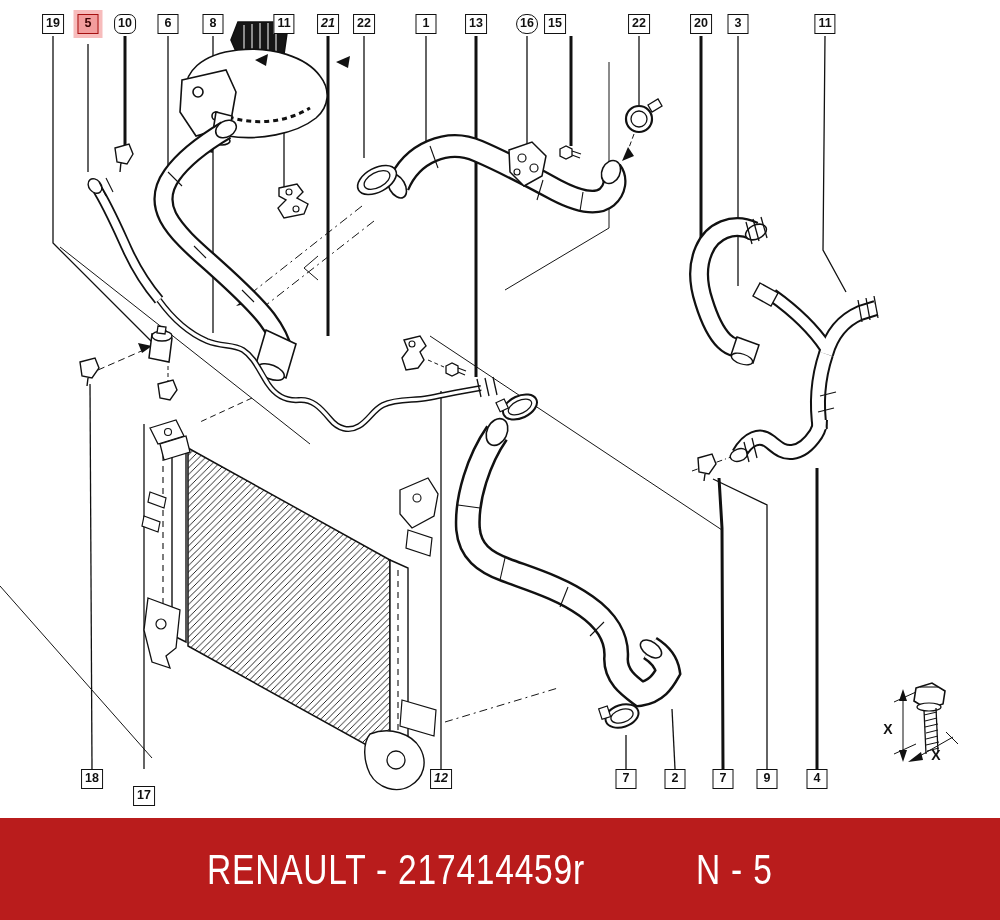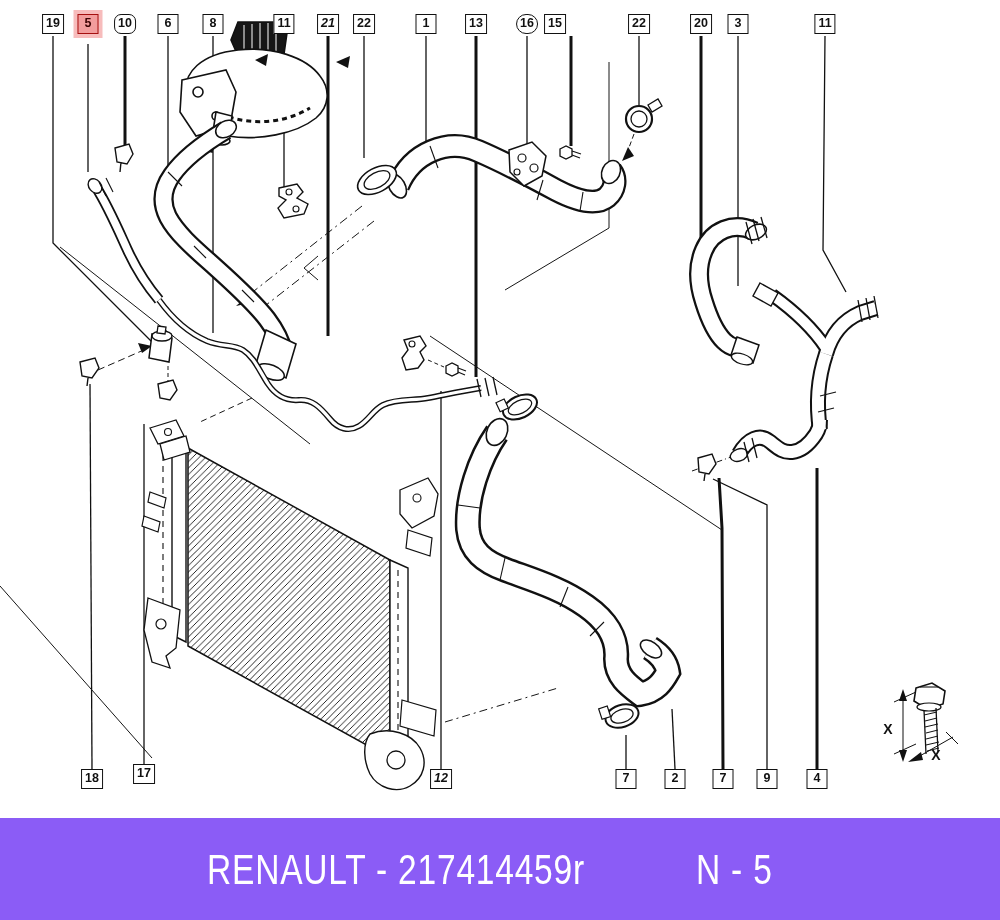--- a/index.html
+++ b/index.html
@@ -312,26 +312,26 @@
       <div class="callout" style="left: 364px; top: 14px;">22</div>
       <div class="callout" style="left: 426px; top: 14px;">1</div>
       <div class="callout" style="left: 476px; top: 14px;">13</div>
       <div class="callout" style="left: 527px; top: 14px; border-radius: 10px;">16</div>
       <div class="callout" style="left: 555px; top: 14px;">15</div>
       <div class="callout" style="left: 639px; top: 14px;">22</div>
       <div class="callout" style="left: 701px; top: 14px; text-align: right;">20</div>
       <div class="callout" style="left: 738px; top: 14px;">3</div>
       <div class="callout" style="left: 825px; top: 14px;">11</div>
       <div class="callout" style="left: 92px; top: 769px;">18</div>
-      <div class="callout" style="left: 144px; top: 764px;">17</div>
+      <div class="callout" style="left: 144px; top: 786px;">17</div>
       <div class="callout" style="left: 441px; top: 769px; font-style: italic;">12</div>
       <div class="callout" style="left: 626px; top: 769px;">7</div>
       <div class="callout" style="left: 675px; top: 769px;">2</div>
       <div class="callout" style="left: 723px; top: 769px;">7</div>
       <div class="callout" style="left: 767px; top: 769px;">9</div>
       <div class="callout" style="left: 817px; top: 769px;">4</div>
     </div>
 
-  <div id="footer" style="background: #8b5cf6;">
+  <div id="footer" style="background: #b91c1c;">
     <span class="bartext lefttext" style="color: rgb(255, 255, 255);"><span>RENAULT</span> <span>-</span> <span>217414459r</span></span>
     <span class="bartext righttext" style="color: rgb(255, 255, 255);">N - 5</span>
   </div>
 </div>
 
 </body></html>

